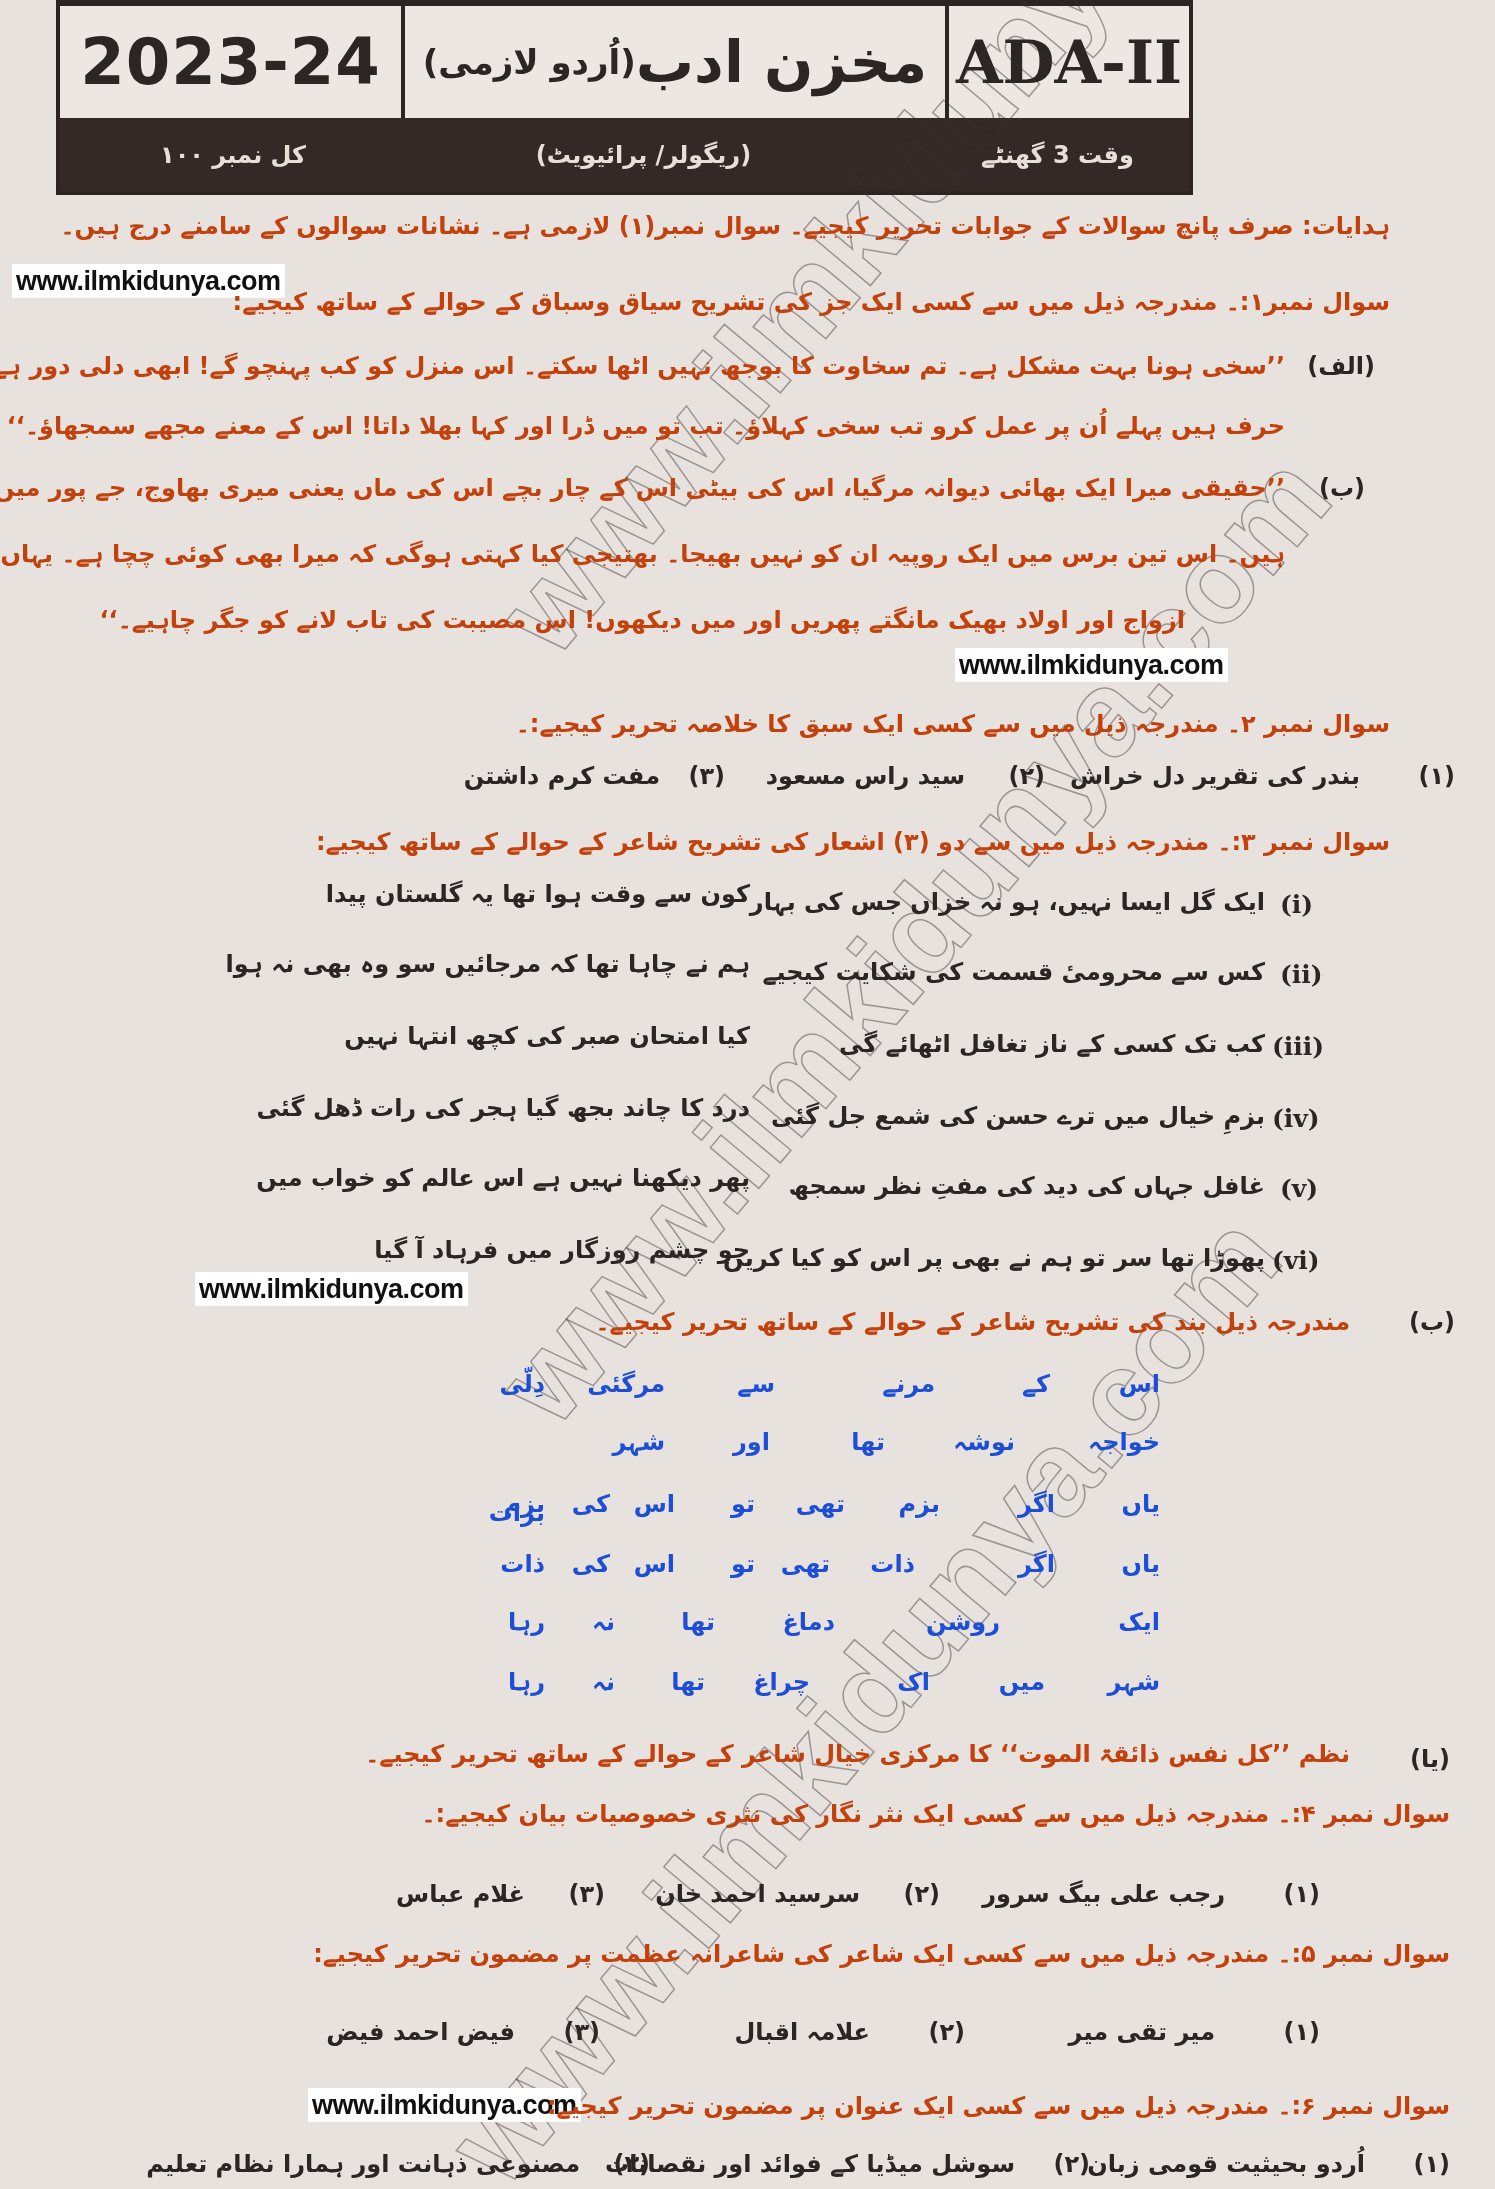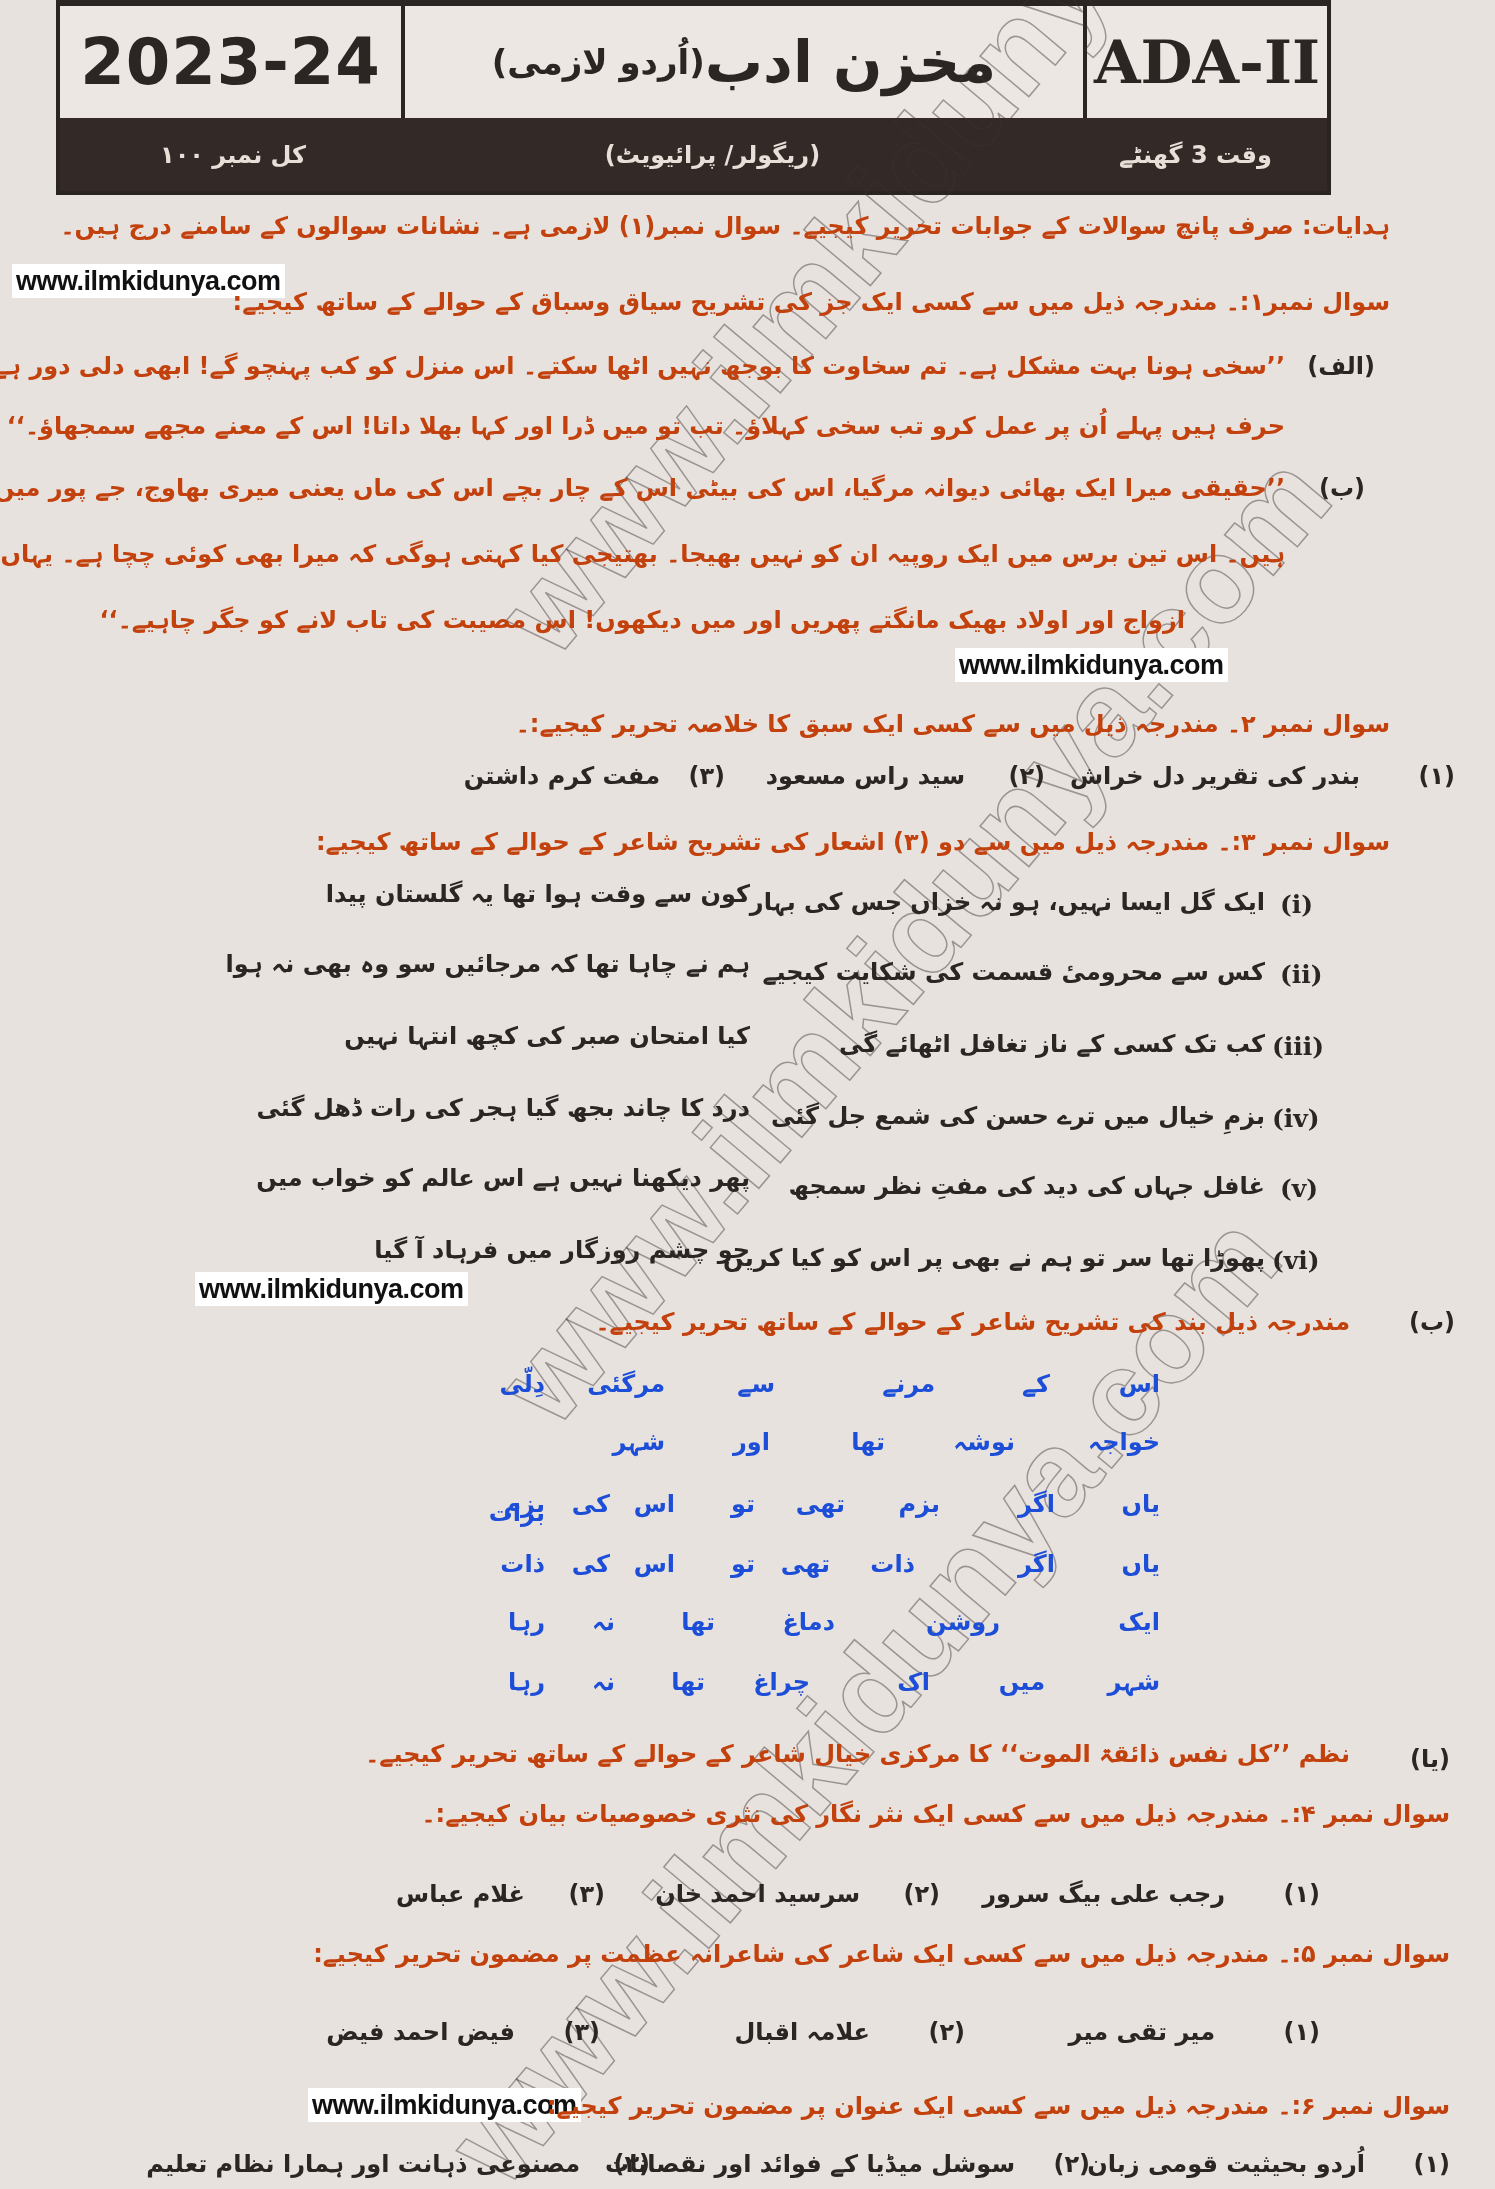--- a/index.html
+++ b/index.html
@@ -8,21 +8,21 @@
     background: #e8e2df;
     font-family: "DejaVu Sans", sans-serif;
     color: #2b2523;
     position: relative;
     overflow: hidden;
   }
   .page { position: absolute; inset: 0; }
 
   
   .hdr {
-    position: absolute; left: 56px; top: 0; width: 1275px; height: 195px;
+    position: absolute; left: 56px; top: 0; width: 1137px; height: 195px;
     border: 4px solid #2a2422; border-top-width: 6px;
   }
   .hdr-row1 { position: absolute; left: 0; top: 0; right: 0; height: 112px; display: flex; background: #ece7e3; }
   .hdr-cell { display: flex; align-items: center; justify-content: center; border-right: 4px solid #2a2422; }
   .hdr-cell:last-child { border-right: none; }
   .cell-year { width: 345px; font-family: "DejaVu Sans", sans-serif; font-weight: bold; font-size: 64px; letter-spacing: 1px; color: #2b2523; }
   .cell-title { flex: 1; direction: rtl; font-family: "DejaVu Sans", sans-serif; font-weight: bold; font-size: 58px; color: #2b2523; }
   .cell-title .sub { font-size: 34px; font-weight: bold; }
   .cell-code { width: 240px; font-family: "DejaVu Serif", serif; font-weight: bold; font-size: 60px; color: #2b2523; }
   .hdr-row2 {

